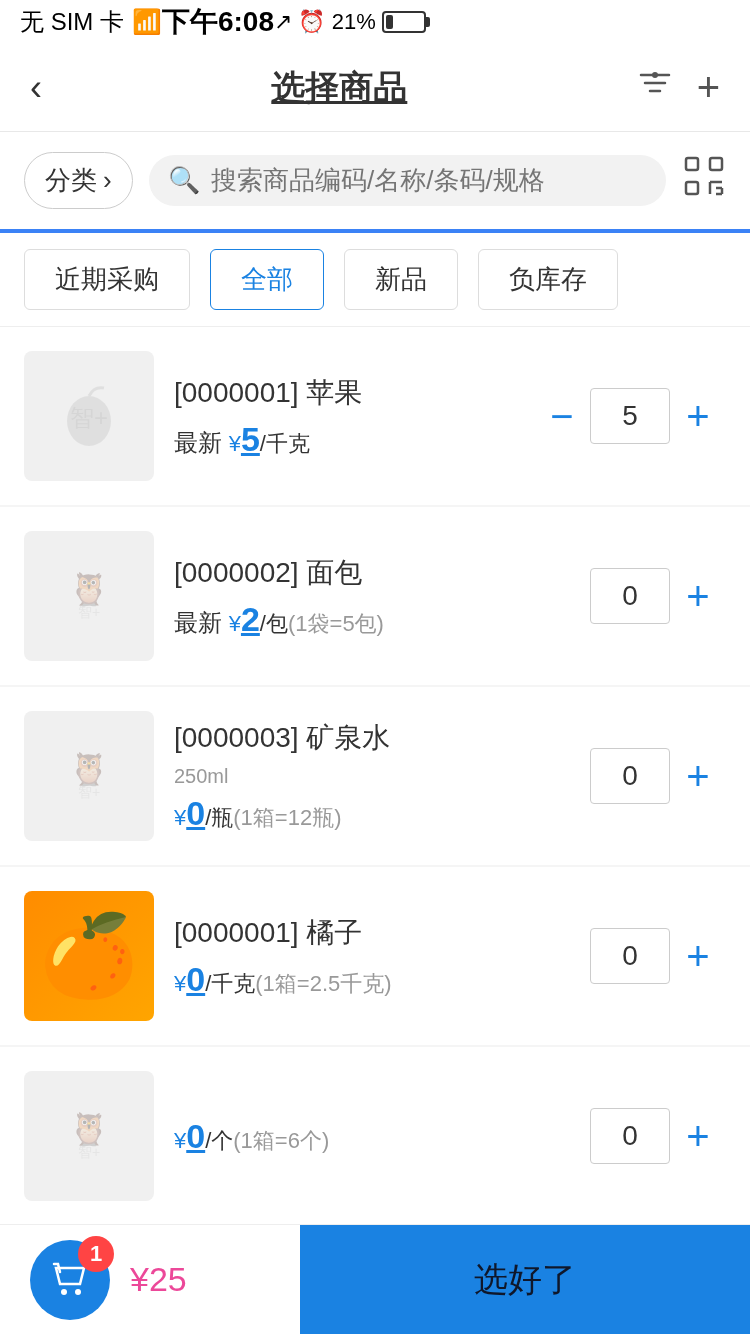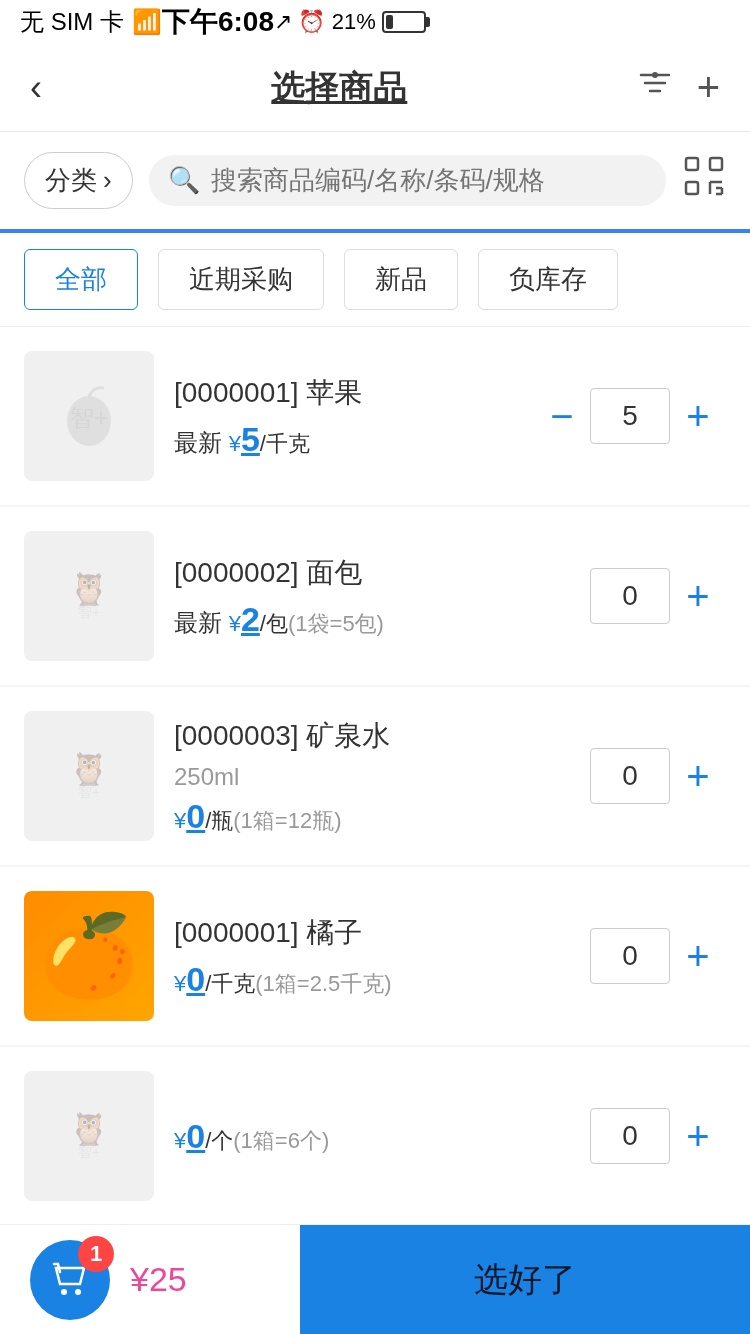--- a/index.html
+++ b/index.html
@@ -108,21 +108,21 @@
     .product-img {
       width: 130px; height: 130px; border-radius: 8px;
       background: #f0f0f0; flex-shrink: 0;
       display: flex; align-items: center; justify-content: center;
       overflow: hidden;
     }
     .product-img svg { width: 80px; height: 80px; opacity: 0.3; }
 
     .product-info { flex: 1; }
     .product-name { font-size: 28px; color: #333; margin-bottom: 8px; font-weight: 500; }
-    .product-spec { font-size: 24px; color: #999; margin-bottom: 6px; }
+    .product-spec { font-size: 20px; color: #999; margin-bottom: 6px; }
     .product-price { font-size: 24px; color: #333; }
     .price-label { color: #333; }
     .price-currency { color: #1a82e2; font-size: 22px; }
     .price-num { color: #1a82e2; font-size: 34px; font-weight: bold; text-decoration: underline; }
     .price-unit { color: #333; font-size: 22px; }
     .price-pack { color: #999; font-size: 22px; }
 
     .quantity-ctrl {
       display: flex; align-items: center; gap: 0; flex-shrink: 0;
     }
@@ -220,22 +220,22 @@
       <line x1="28" y1="28" x2="40" y2="28" stroke="#555" stroke-width="2.5"></line>
       <line x1="28" y1="28" x2="28" y2="40" stroke="#555" stroke-width="2.5"></line>
       <line x1="34" y1="34" x2="40" y2="34" stroke="#555" stroke-width="2.5"></line>
       <line x1="40" y1="34" x2="40" y2="40" stroke="#555" stroke-width="2.5"></line>
       <line x1="34" y1="40" x2="40" y2="40" stroke="#555" stroke-width="2.5"></line>
     </svg>
   </span>
 </div>
 
 <div class="tabs">
+  <div class="tab-item">近期采购</div>
   <div class="tab-item active">全部</div>
-  <div class="tab-item">近期采购</div>
   <div class="tab-item">新品</div>
   <div class="tab-item">负库存</div>
 </div>
 
 <div class="product-list">
 
   <div class="product-item">
     <div class="product-img">
       <svg viewBox="0 0 80 80" fill="none" xmlns="http://www.w3.org/2000/svg">
         <ellipse cx="40" cy="45" rx="22" ry="25" fill="#bbb"></ellipse>

